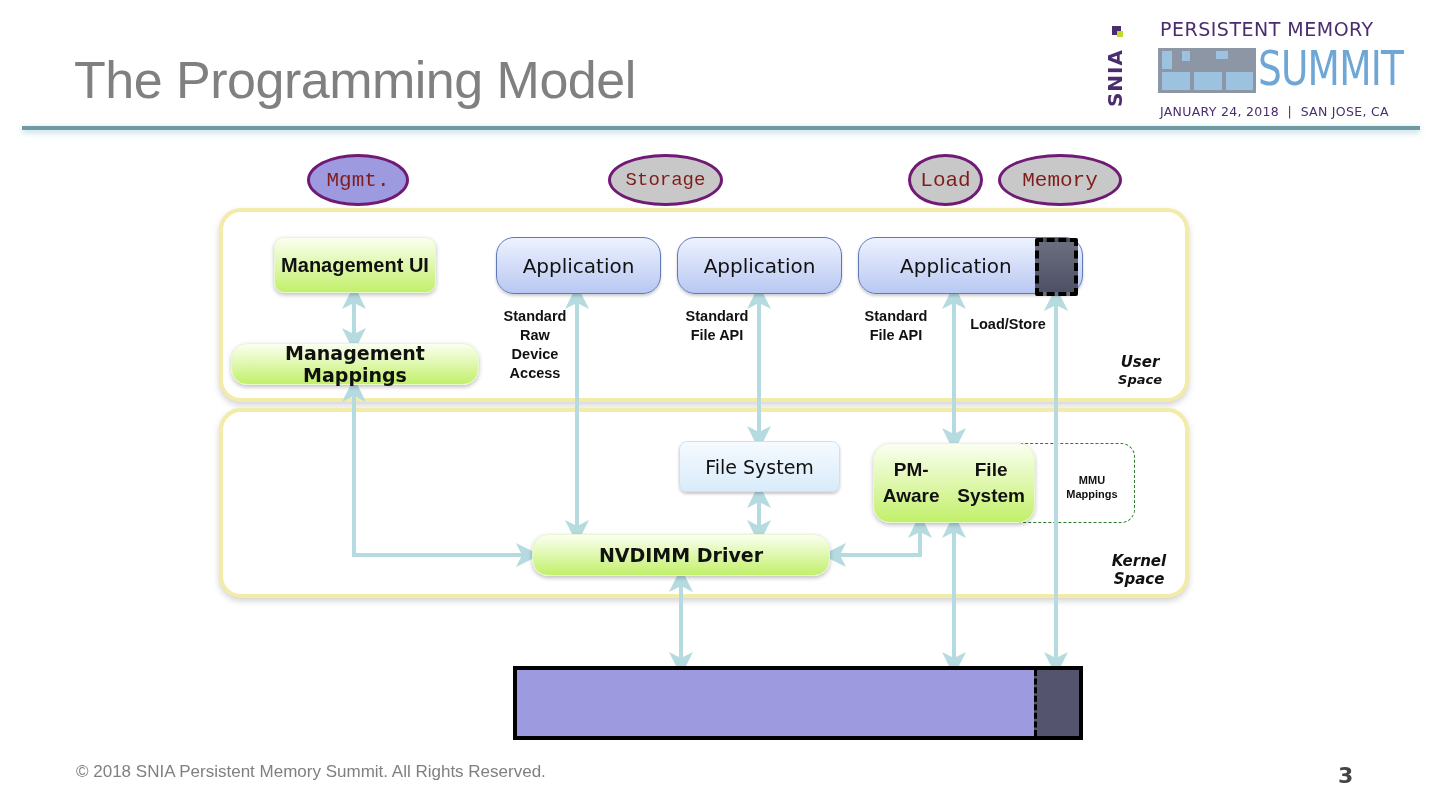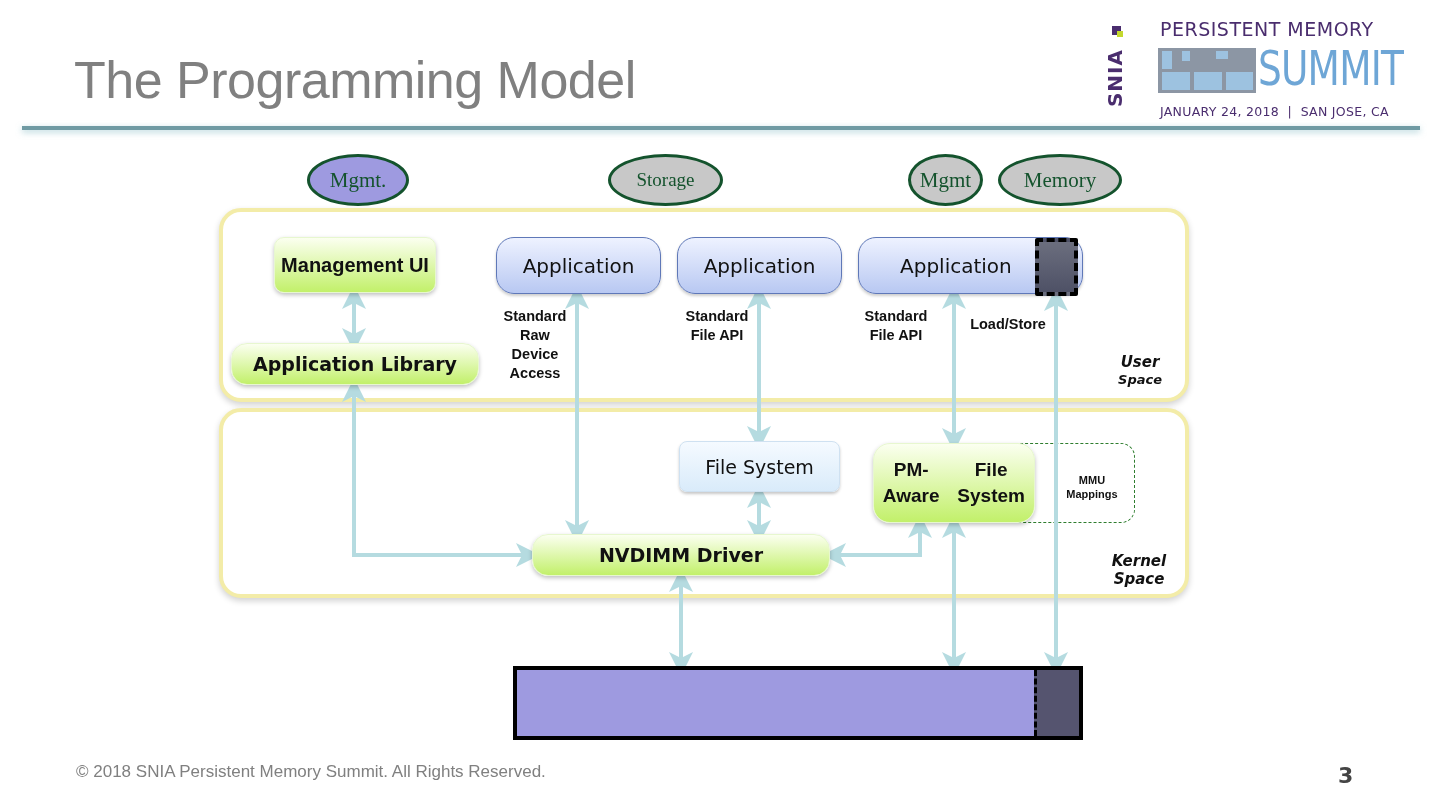--- a/index.html
+++ b/index.html
@@ -11,21 +11,21 @@
   .logo .snia { position:absolute; left:0; top:22px; width:28px; height:78px; }
   .logo .snia span { position:absolute; left:-22px; top:26px; transform:rotate(-90deg); font-family:"DejaVu Sans", sans-serif; font-weight:bold; font-size:20px; color:#4a2d6e; letter-spacing:1px; }
   .logo .sq1 { position:absolute; left:4px; top:8px; width:9px; height:9px; background:#4a2d6e; }
   .logo .sq2 { position:absolute; left:9px; top:13px; width:6px; height:6px; background:#c4d82e; }
   .logo .pm-top { position:absolute; left:52px; top:0px; font-family:"DejaVu Sans", sans-serif; font-size:19px; color:#4a2d6e; letter-spacing:0.5px; }
   .logo .pm-block { position:absolute; left:50px; top:30px; width:98px; height:45px; background:#8c96a4; }
   .logo .pm-block .cell { position:absolute; background:#9dc2e0; }
   .logo .summit { position:absolute; left:150px; top:22px; font-family:"DejaVu Sans", sans-serif; font-size:48px; color:#6ea6d6; transform:scaleX(0.78); transform-origin:left top; letter-spacing:-1px; }
   .logo .date { position:absolute; left:52px; top:86px; font-family:"DejaVu Sans", sans-serif; font-size:12.5px; color:#4a2d6e; letter-spacing:0.3px; }
 
-  .oval { position:absolute; border:3px solid #14532d; border-radius:50%; display:flex; align-items:center; justify-content:center; font-family:Liberation Serif, serif; font-size:21px; color:#14532d; box-sizing:border-box; }
+  .oval { position:absolute; border:3px solid #701a75; border-radius:50%; display:flex; align-items:center; justify-content:center; font-family:Liberation Mono, monospace; font-size:21px; color:#7f1d1d; box-sizing:border-box; }
   .space-box { position:absolute; border:4px solid #f3eca8; border-radius:22px; box-shadow:0 3px 6px rgba(0,0,0,0.18); box-sizing:border-box; background:#fff; }
   .green-box { position:absolute; border-radius:10px; background:linear-gradient(#fbfff0, #c2f06a); box-shadow:0 2px 4px rgba(0,0,0,0.25); border:1px solid #e7f7cf; display:flex; align-items:center; justify-content:center; text-align:center; font-weight:bold; color:#111; box-sizing:border-box; }
   .blue-box { position:absolute; border-radius:18px; background:linear-gradient(#eef2ff, #b8c8f2); border:1.5px solid #5f78b8; box-shadow:0 2px 3px rgba(0,0,0,0.2); display:flex; align-items:center; justify-content:center; font-family:"DejaVu Sans", sans-serif; font-size:20px; color:#111; box-sizing:border-box; }
   .fs-box { position:absolute; border-radius:8px; background:linear-gradient(#f5faff, #d9ebfa); border:1px solid #cfe1f1; box-shadow:0 2px 3px rgba(0,0,0,0.22); display:flex; align-items:center; justify-content:center; font-family:"DejaVu Sans", sans-serif; font-size:19px; color:#111; box-sizing:border-box; }
   .label { position:absolute; font-family:"Liberation Sans", sans-serif; font-weight:bold; font-size:14.5px; color:#111; text-align:center; line-height:19px; }
   .space-label { position:absolute; font-family:"DejaVu Sans", sans-serif; font-weight:bold; font-style:italic; font-size:15px; color:#111; text-align:center; line-height:18px; }
   .mmu { position:absolute; border:1.5px dashed #2e7d2e; border-left:none; border-radius:0 14px 14px 0; box-sizing:border-box; }
   .mmu-label { position:absolute; font-family:"Liberation Sans", sans-serif; font-weight:bold; font-size:11px; color:#111; text-align:center; line-height:14px; }
   .dark-sq { position:absolute; border:4px dashed #000; background:linear-gradient(#6b6e7e, #4e5166); box-sizing:border-box; border-radius:2px; }
   .nvdimm { position:absolute; border:4px solid #000; background:#9e9ae0; box-sizing:border-box; display:flex; align-items:center; }
@@ -60,21 +60,21 @@
   <div class="date" style="white-space:pre;">JANUARY 24, 2018  |  SAN JOSE, CA</div>
 </div>
 
 <div class="oval" style="left:307px;top:154px;width:102px;height:52px;background:#9e9ae0;">
     <span>Mgmt.</span>
   </div>
 <div class="oval" style="left:608px;top:154px;width:115px;height:52px;background:#c8c8c8;font-size:19px;">
     <span>Storage</span>
   </div>
 <div class="oval" style="left:908px;top:154px;width:75px;height:52px;background:#c8c8c8;">
-    <span>Mgmt</span>
+    <span>Load</span>
   </div>
 <div class="oval" style="left:998px;top:154px;width:124px;height:52px;background:#c8c8c8;">
     <span>Memory</span>
   </div>
 
 <div class="space-box" style="left:219px;top:208px;width:970px;height:194px;"></div>
 <div class="space-box" style="left:219px;top:408px;width:970px;height:190px;"></div>
 
 <div class="mmu" style="left:1010px;top:443px;width:125px;height:80px;"></div>
 <div class="mmu-label" style="left:1052px;top:473px;width:80px;">
@@ -99,21 +99,21 @@
     <line x1="954" y1="526" x2="954" y2="664" marker-start="url(#ah)" marker-end="url(#ah)"></line>
     <line x1="681" y1="580" x2="681" y2="664" marker-start="url(#ah)" marker-end="url(#ah)"></line>
     <line x1="1056" y1="299" x2="1056" y2="664" marker-start="url(#ah)" marker-end="url(#ah)"></line>
   </g>
 </svg>
 
 <div class="green-box" style="left:274px;top:237px;width:162px;height:56px;font-size:20px;">
     <span>Management UI</span>
   </div>
 <div class="green-box" style="left:231px;top:343px;width:248px;height:42px;font-size:19px;border-radius:16px;font-family:'DejaVu Sans', sans-serif;">
-    <span>Application Library</span>
+    <span>Management Mappings</span>
   </div>
 
 <div class="blue-box" style="left:496px;top:237px;width:165px;height:57px;">
     <span>Application</span>
   </div>
 <div class="blue-box" style="left:677px;top:237px;width:165px;height:57px;">
     <span>Application</span>
   </div>
 <div class="blue-box" style="left:858px;top:237px;width:225px;height:57px;justify-content:flex-start;padding-left:41px;">
     <span>Application</span>

